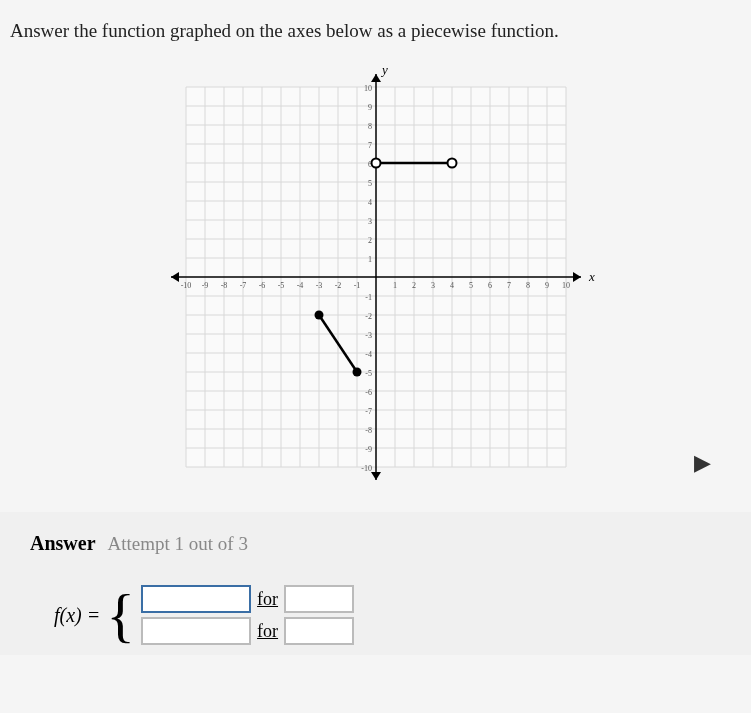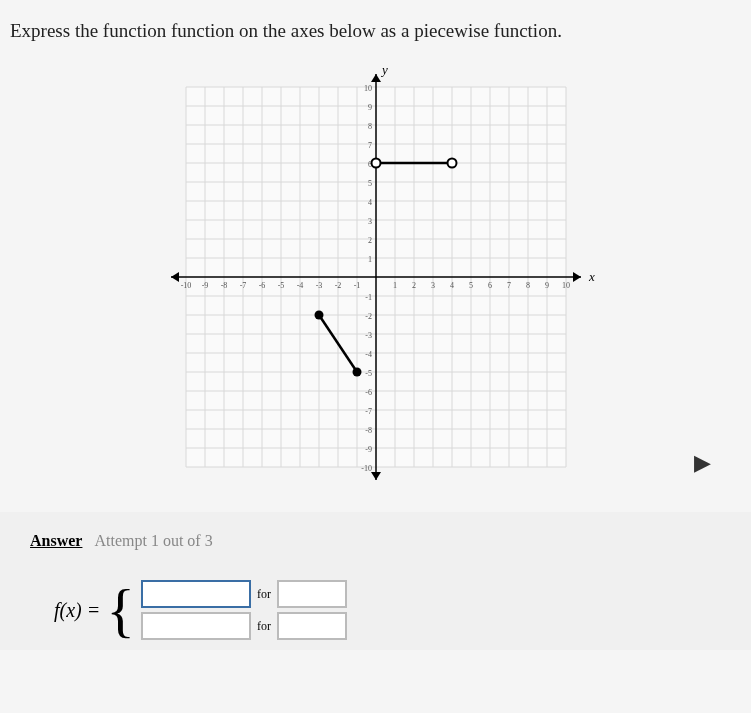--- a/index.html
+++ b/index.html
@@ -21,26 +21,25 @@
       justify-content: center;
       margin-top: 10px;
     }
     .answer-section {
       background: #f0f0f0;
       padding: 20px 30px 10px 30px;
       margin-top: 30px;
     }
     .answer-heading {
       font-family: Georgia, serif;
-      font-size: 16px;
-      text-decoration: underline;
+      font-size: 20px;
     }
     .answer-attempt {
       color: #888;
-      font-size: 16px;
+      font-size: 19px;
       margin-left: 8px;
     }
     .piecewise-container {
       display: flex;
       align-items: center;
       margin-top: 30px;
       margin-left: 24px;
       font-family: 'Times New Roman', serif;
       font-size: 20px;
       font-style: italic;
@@ -68,34 +67,35 @@
       width: 110px;
     }
     .input-box.gray {
       border: 2px solid #bbb;
     }
     .input-box.small {
       width: 70px;
     }
     .for-text {
       font-style: normal;
-      font-size: 12px;
+      font-size: 18px;
+      text-decoration: underline;
     }
     .cursor-play {
       position: absolute;
       right: 40px;
       top: 450px;
       font-size: 22px;
       color: #333;
     }
   </style>
 </head>
 <body>
 
-<div class="question-text">Express the function function on the axes below as a piecewise function.</div>
+<div class="question-text">Answer the function graphed on the axes below as a piecewise function.</div>
 
 <div class="graph-container">
   <svg width="470" height="420" viewBox="0 0 470 420">
 
     <rect x="45" y="25" width="380" height="380" fill="#fafafa" stroke="none"></rect>
 
     <g stroke="#d8d8d8" stroke-width="1">
 
       <line x1="45" y1="25" x2="45" y2="405"></line>
         <line x1="64" y1="25" x2="64" y2="405"></line>

